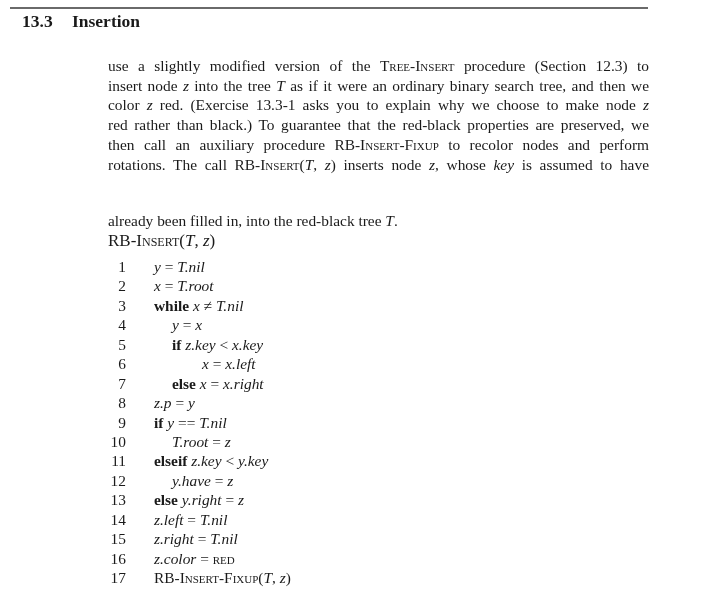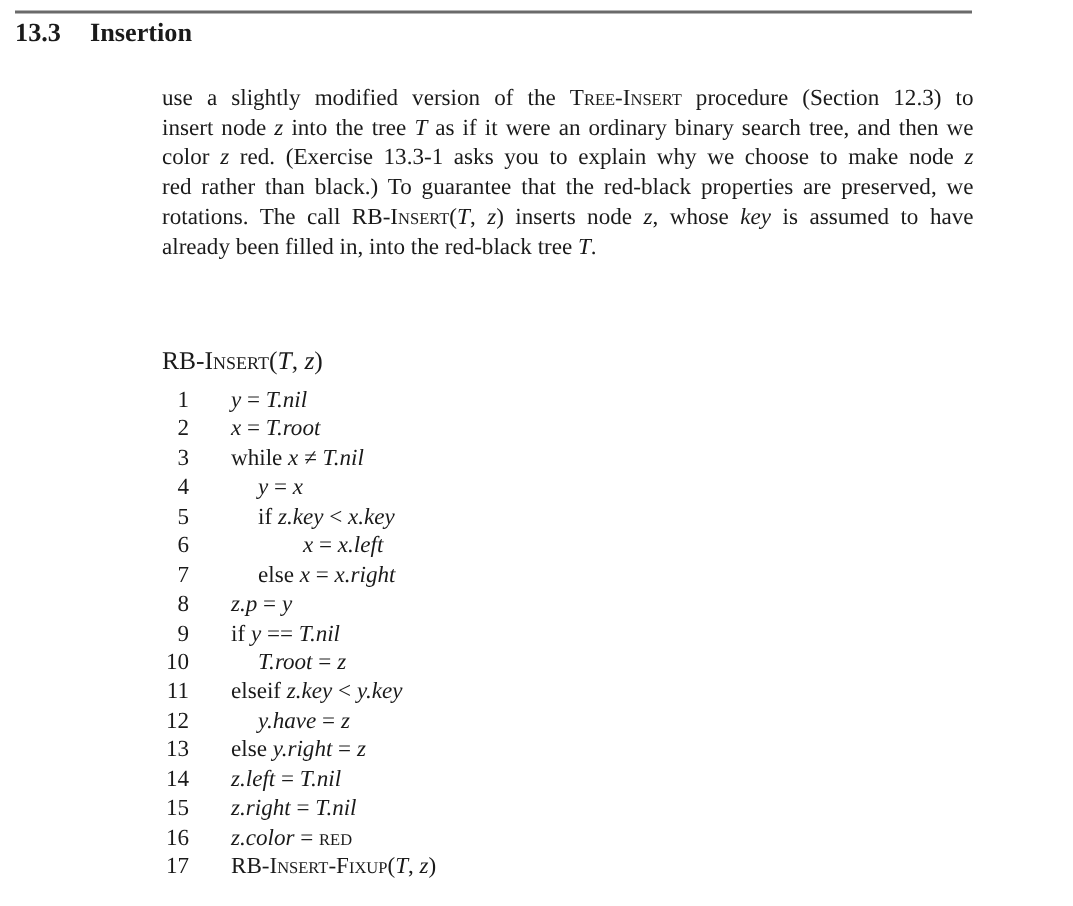--- a/index.html
+++ b/index.html
@@ -18,21 +18,21 @@
   .rule {
     position: absolute;
     left: 10px;
     top: 7px;
     width: 638px;
     height: 1.5px;
     background: #6a6a6a;
   }
   .heading {
     position: absolute;
-    left: 10px;
+    left: 22px;
     top: 11px;
     font-size: 17.5px;
     font-weight: bold;
     white-space: nowrap;
   }
   .heading .num {
     display: inline-block;
     width: 50px;
   }
   .para {
@@ -46,29 +46,30 @@
     text-align-last: left;
   }
   .para .line {
     display: block;
     white-space: nowrap;
     text-align: justify;
     text-align-last: justify;
   }
   .para .line.last {
     text-align-last: left;
+    margin-top: 37px;
   }
   .sc {
     font-variant: small-caps;
   }
   .it {
     font-style: italic;
   }
   .b {
-    font-weight: normal;
+    font-weight: bold;
   }
   .proc-title {
     position: absolute;
     left: 108px;
     top: 231px;
     font-size: 17px;
     white-space: nowrap;
   }
   .code {
     position: absolute;
@@ -102,20 +103,21 @@
 
 <div class="heading">
   <span class="num">13.3</span><span>Insertion</span>
 </div>
 
 <div class="para" id="para">
     <span class="line"><span>use a slightly modified version of the </span><span class="sc">Tree-Insert</span><span> procedure (Section 12.3) to</span></span>
     <span class="line"><span>insert node </span><span class="it">z</span><span> into the tree </span><span class="it">T</span><span> as if it were an ordinary binary search tree, and then we</span></span>
     <span class="line"><span>color </span><span class="it">z</span><span> red. (Exercise 13.3-1 asks you to explain why we choose to make node </span><span class="it">z</span></span>
     <span class="line"><span>red rather than black.) To guarantee that the red-black properties are preserved, we</span></span>
+    <span class="line"><span>then call an auxiliary procedure RB-</span><span class="sc">Insert-Fixup</span><span> to recolor nodes and perform</span></span>
     <span class="line"><span>rotations. The call RB-</span><span class="sc">Insert</span><span>(</span><span class="it">T</span><span>, </span><span class="it">z</span><span>) inserts node </span><span class="it">z</span><span>, whose </span><span class="it">key</span><span> is assumed to have</span></span>
     <span class="line last"><span>already been filled in, into the red-black tree </span><span class="it">T</span><span>.</span></span>
   </div>
 
 <div class="proc-title" id="proc-title"><span>RB-</span><span class="sc">Insert</span><span>(</span><span class="it">T</span><span>, </span><span class="it">z</span><span>)</span></div>
 
 <div class="code" id="code">
     <div class="code-line">
       <span class="ln">1</span>
       <span class="body"><span class="it">y</span><span> = </span><span class="it">T.nil</span></span>

